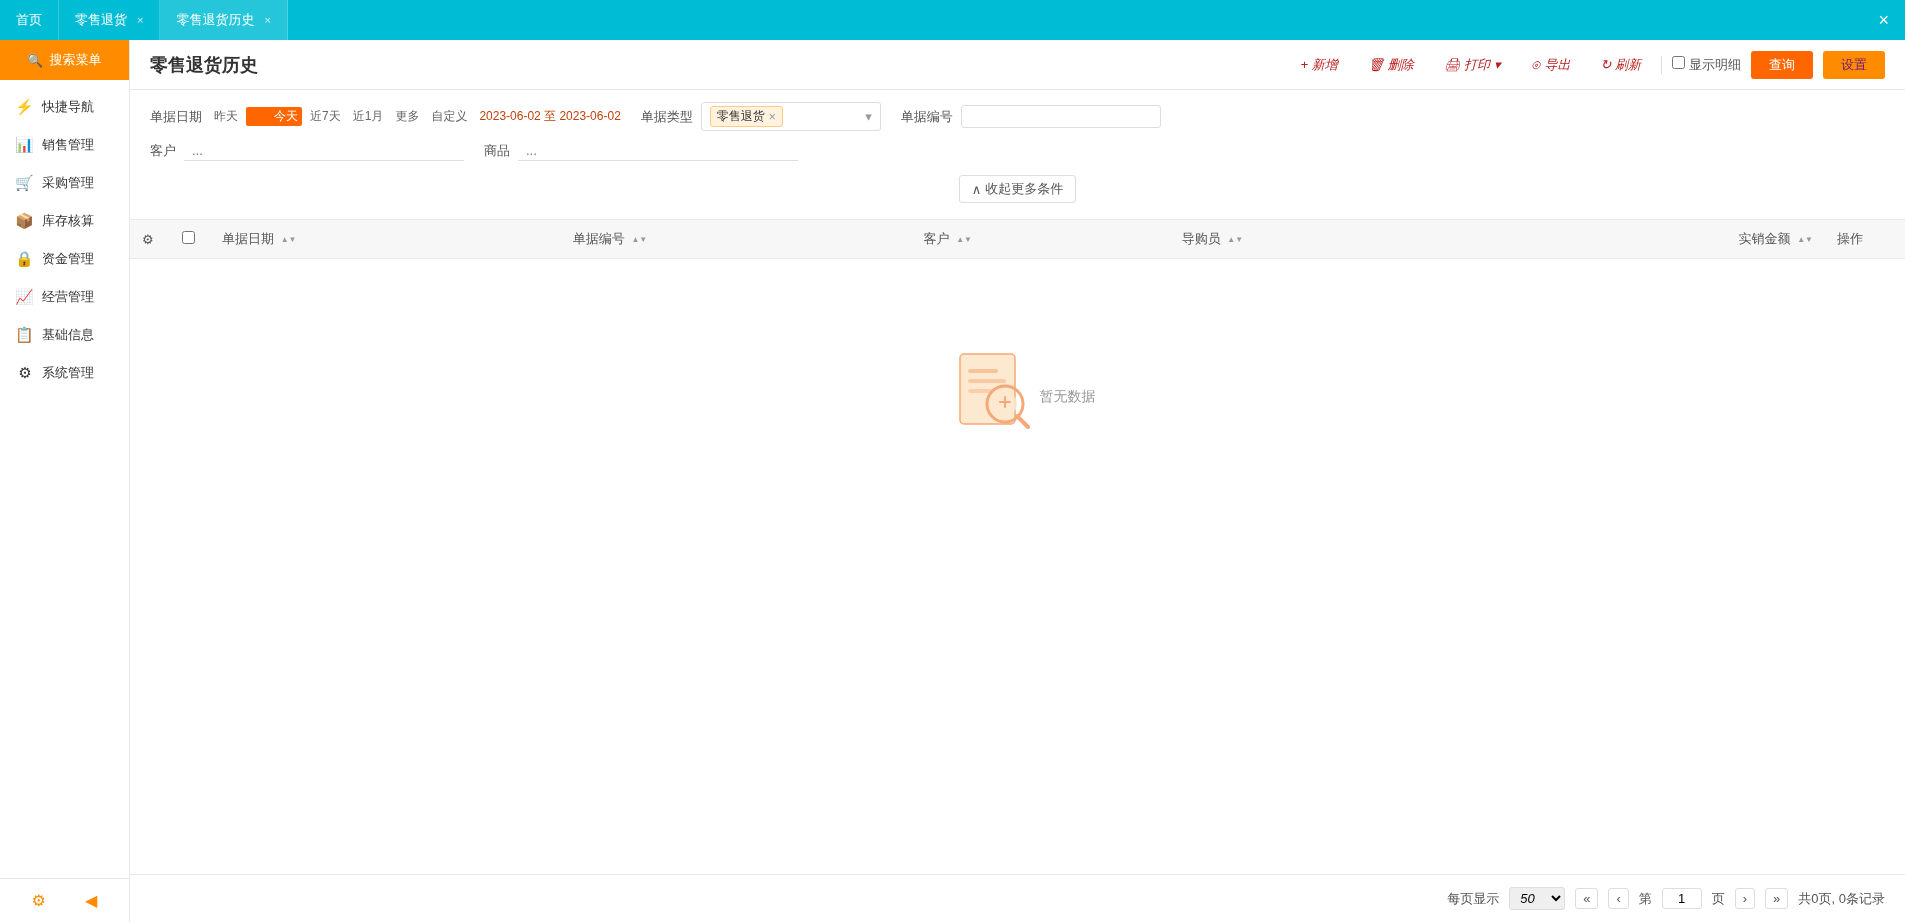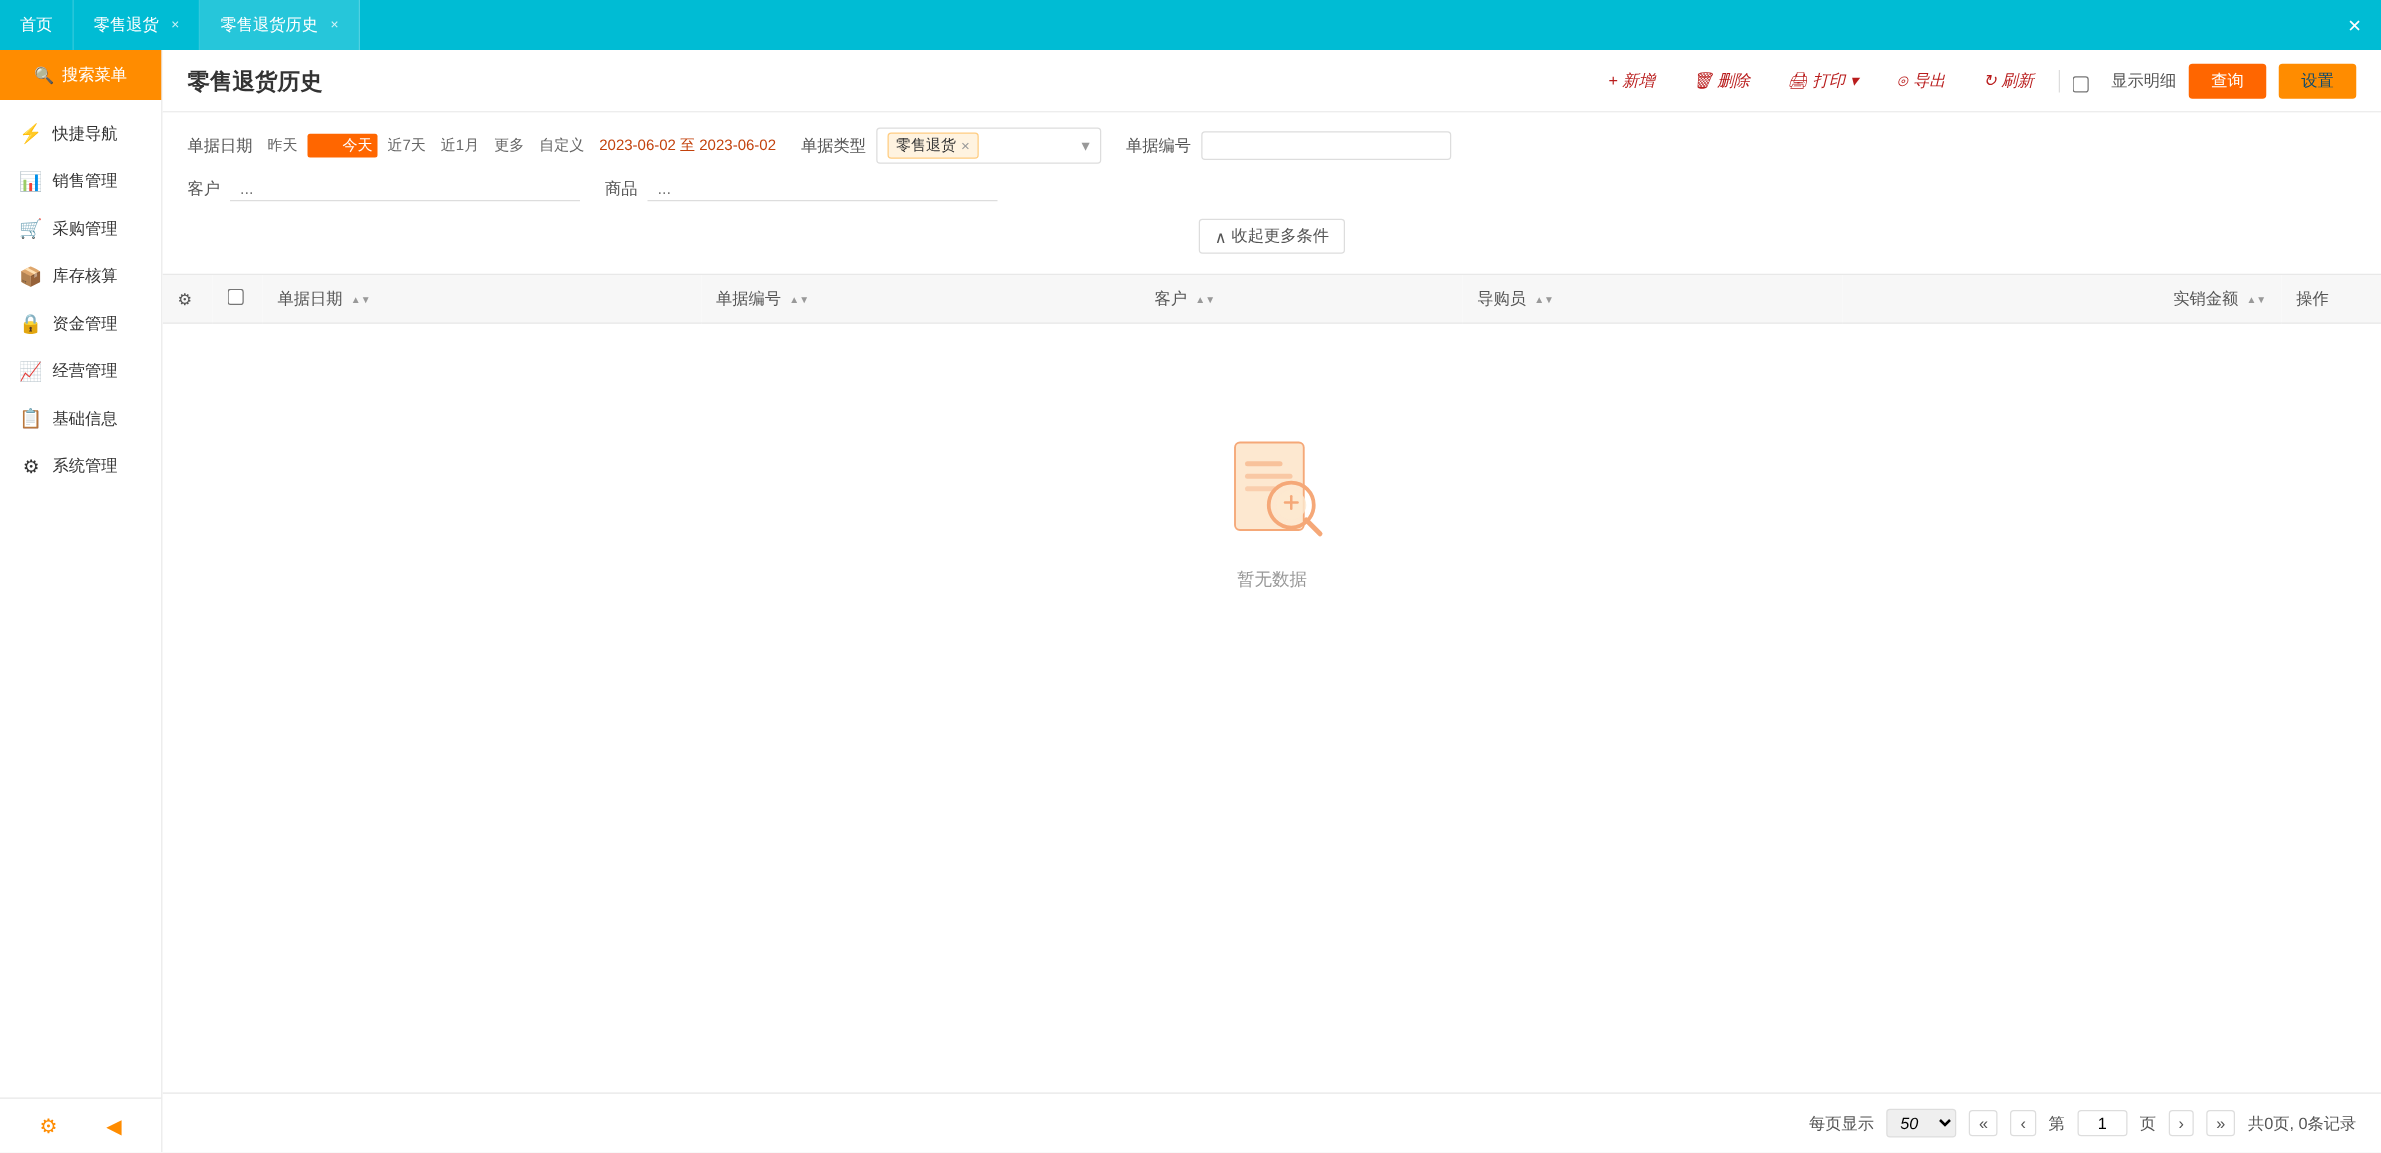--- a/index.html
+++ b/index.html
@@ -155,31 +155,31 @@
       background: #ff6600;
       color: #fff;
       border: none;
       padding: 5px 18px;
       border-radius: 3px;
       font-size: 13px;
       cursor: pointer;
     }
     .btn-settings {
       background: #ff8c00;
-      color: #0c4a6e;
+      color: #701a75;
       border: none;
       padding: 5px 18px;
       border-radius: 3px;
       font-size: 13px;
       cursor: pointer;
     }
     .show-detail-checkbox {
       display: flex;
-      align-items: flex-end;
-      gap: 18px;
+      align-items: flex-start;
+      gap: 4px;
       font-size: 13px;
       color: #555;
       cursor: pointer;
     }
 
     
     .filter-area {
       background: #fff;
       padding: 12px 20px;
       border-bottom: 1px solid #e8e8e8;
@@ -311,21 +311,21 @@
       color: #999;
     }
     .th-checkbox { width: 40px; text-align: center; }
     .th-settings { width: 40px; text-align: center; }
     .th-actions { width: 80px; text-align: center; }
     .th-amount { text-align: right; }
 
     
     .empty-state {
       display: flex;
-      flex-direction: column;
+      flex-direction: row;
       align-items: center;
       justify-content: center;
       padding: 80px 0;
     }
     .empty-icon {
       width: 100px;
       height: 100px;
       margin-bottom: 16px;
     }
     .empty-text {

